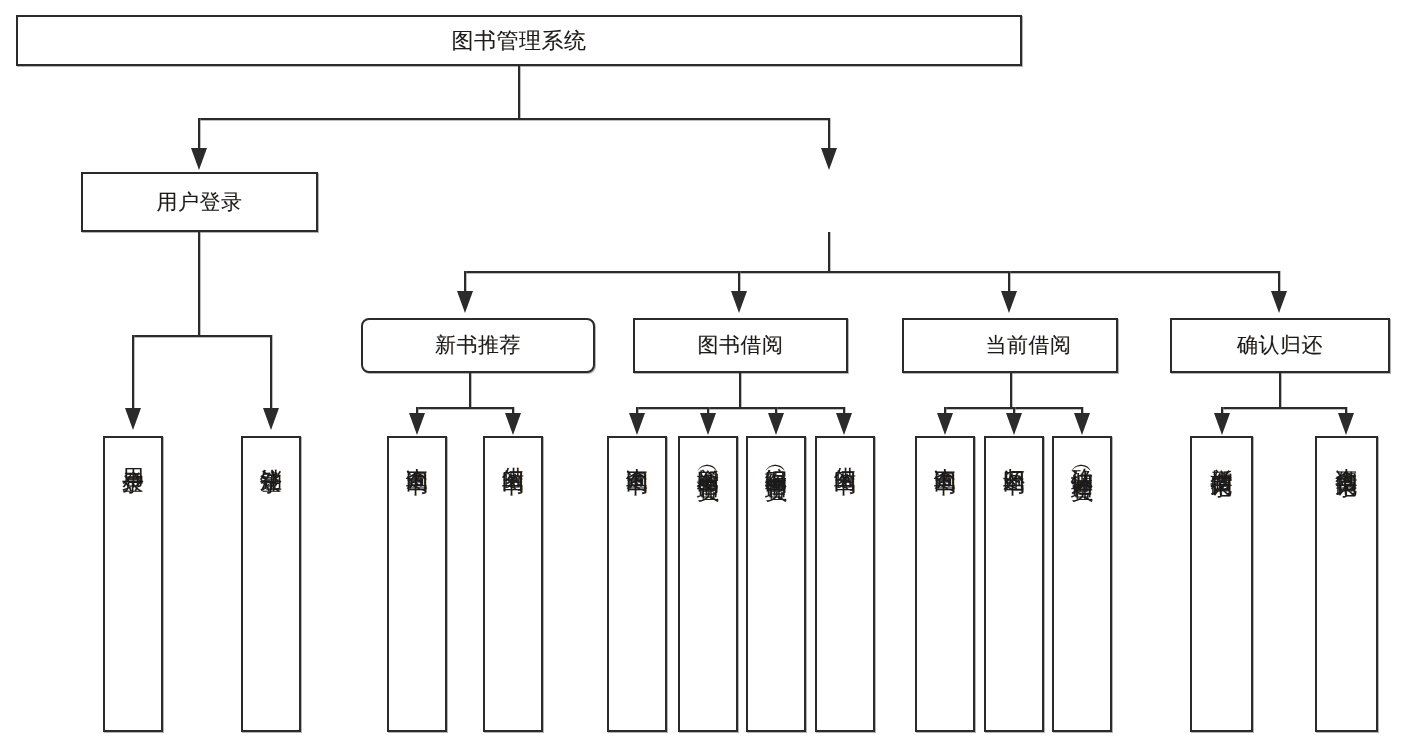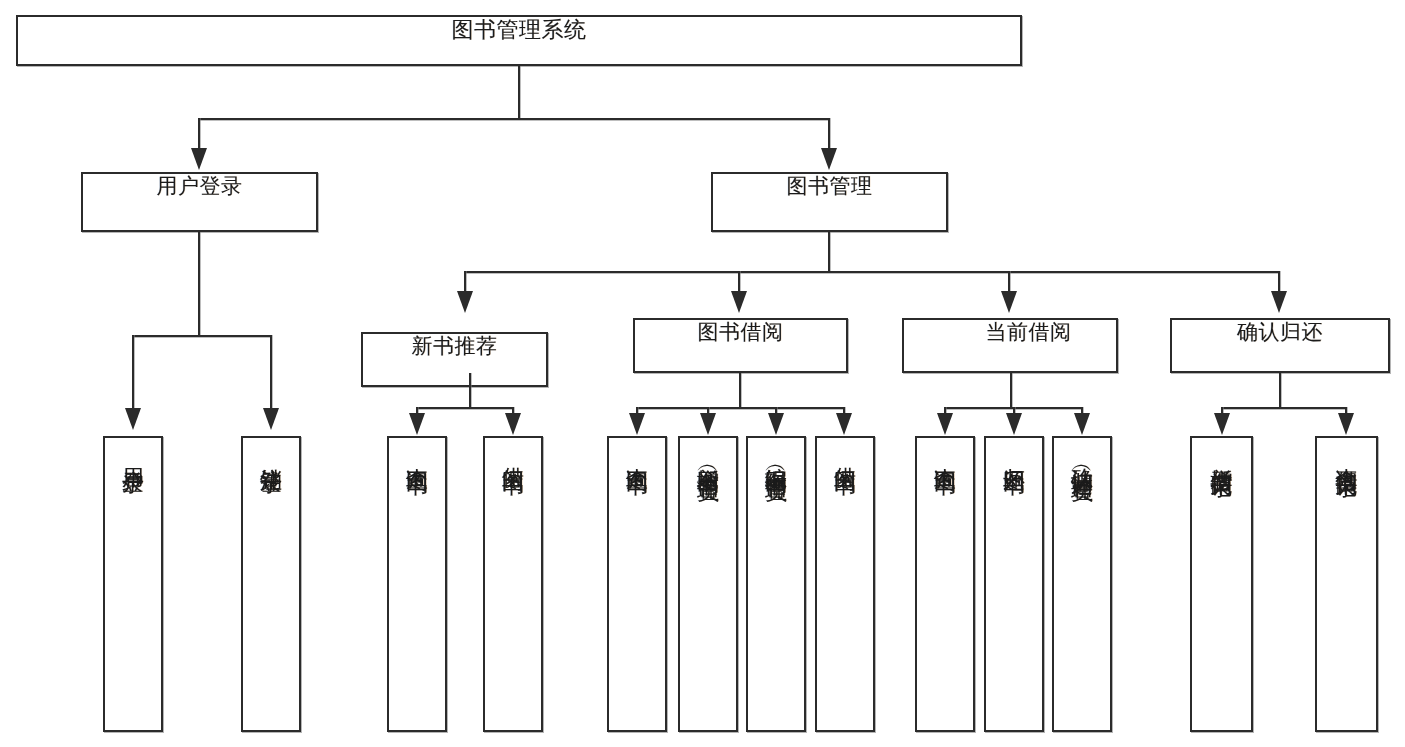--- a/index.html
+++ b/index.html
@@ -16,21 +16,21 @@
   }
 
   
   .node{
     position:absolute;
     box-sizing:border-box;
     background:#ffffff;
     border:2px solid #2b2b2b;
     box-shadow:1px 1px 0 0 rgba(120,120,120,.55);
     display:flex;
-    align-items:flex-start;
+    align-items:center;
     justify-content:center;
     color:#1b1b1b;
   }
   .node .label{
     display:block;
     line-height:1.18;
     letter-spacing:.5px;
     white-space:pre;
     text-shadow:0.6px 0 0 rgba(200,150,90,.35), -0.6px 0 0 rgba(130,170,220,.30);
   }
@@ -101,43 +101,40 @@
 
   <div class="ln v" style="left:198px;top:118px;height:32px;"></div>
   <div class="arrow" style="left:191px;top:148px;"></div>
   <div class="ln v" style="left:828px;top:118px;height:32px;"></div>
   <div class="arrow" style="left:821px;top:148px;"></div>
 
   <div class="node h-node" style="left:81px;top:172px;width:237px;height:60px;">
     <span class="label">用户登录</span>
   </div>
 
-  <div class="node h-node" style="left:711px;top:172px;width:237px;height:60px;">
-    <span class="label">图书管理</span>
-  </div>
 
   <div class="ln v" style="left:198px;top:232px;height:104px;"></div>
   <div class="ln h" style="left:132px;top:335px;width:140px;"></div>
   <div class="ln v" style="left:132px;top:335px;height:75px;"></div>
   <div class="arrow" style="left:125px;top:408px;"></div>
   <div class="ln v" style="left:270px;top:335px;height:75px;"></div>
   <div class="arrow" style="left:263px;top:408px;"></div>
 
   <div class="ln v" style="left:828px;top:232px;height:41px;"></div>
   <div class="ln h" style="left:464px;top:271px;width:814px;"></div>
   <div class="ln v" style="left:464px;top:271px;height:22px;"></div>
   <div class="arrow" style="left:457px;top:291px;"></div>
   <div class="ln v" style="left:738px;top:271px;height:22px;"></div>
   <div class="arrow" style="left:731px;top:291px;"></div>
   <div class="ln v" style="left:1008px;top:271px;height:22px;"></div>
   <div class="arrow" style="left:1001px;top:291px;"></div>
   <div class="ln v" style="left:1278px;top:271px;height:22px;"></div>
   <div class="arrow" style="left:1271px;top:291px;"></div>
 
-  <div class="node h-node" style="left:361px;top:332px;width:187px;height:55px;">
+  <div class="node h-node" style="left:361px;top:318px;width:234px;height:55px;border-radius:8px;">
     <span class="label">新书推荐</span>
   </div>
   <div class="node h-node" style="left:633px;top:318px;width:215px;height:55px;">
     <span class="label">图书借阅</span>
   </div>
   <div class="node h-node" style="left:902px;top:318px;width:216px;height:55px;padding-left:37px;">
     <span class="label">当前借阅</span>
   </div>
   <div class="node h-node" style="left:1170px;top:318px;width:220px;height:55px;">
     <span class="label">确认归还</span>

